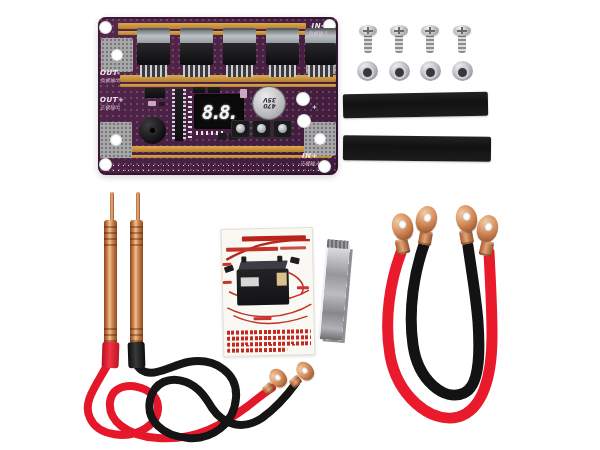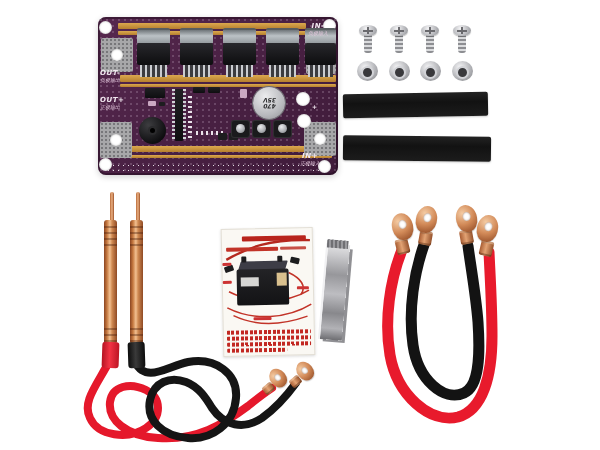--- a/index.html
+++ b/index.html
@@ -179,20 +179,23 @@
     <div class="abs" style="left:74px;top:72px;width:14px;height:52px;display:flex;">
       <div class="ic-pins"></div>
       <div class="ic" style="flex:1;"></div>
       <div class="ic-pins"></div>
     </div>
     <div class="abs ticks-v" style="left:90px;top:79px;width:4px;height:44px;"></div>
 
     <div class="abs ic" style="left:95px;top:70px;width:12px;height:6px;"></div>
     <div class="abs ic" style="left:110px;top:70px;width:12px;height:6px;"></div>
 
+    <div class="abs display" style="left:96px;top:77px;width:50px;height:35px;">
+      <span class="digits">8.8.</span>
+    </div>
     <div class="abs ticks-h" style="left:98px;top:114px;width:30px;height:4px;"></div>
     <div class="abs smd" style="left:120px;top:116px;width:9px;height:7px;"></div>
     <div class="abs smd" style="left:131px;top:116px;width:9px;height:7px;"></div>
 
     <div class="abs btn" style="left:134px;top:104px;width:17px;height:16px;">
         <i></i>
       </div>
     <div class="abs btn" style="left:155px;top:104px;width:17px;height:16px;">
         <i></i>
       </div>

